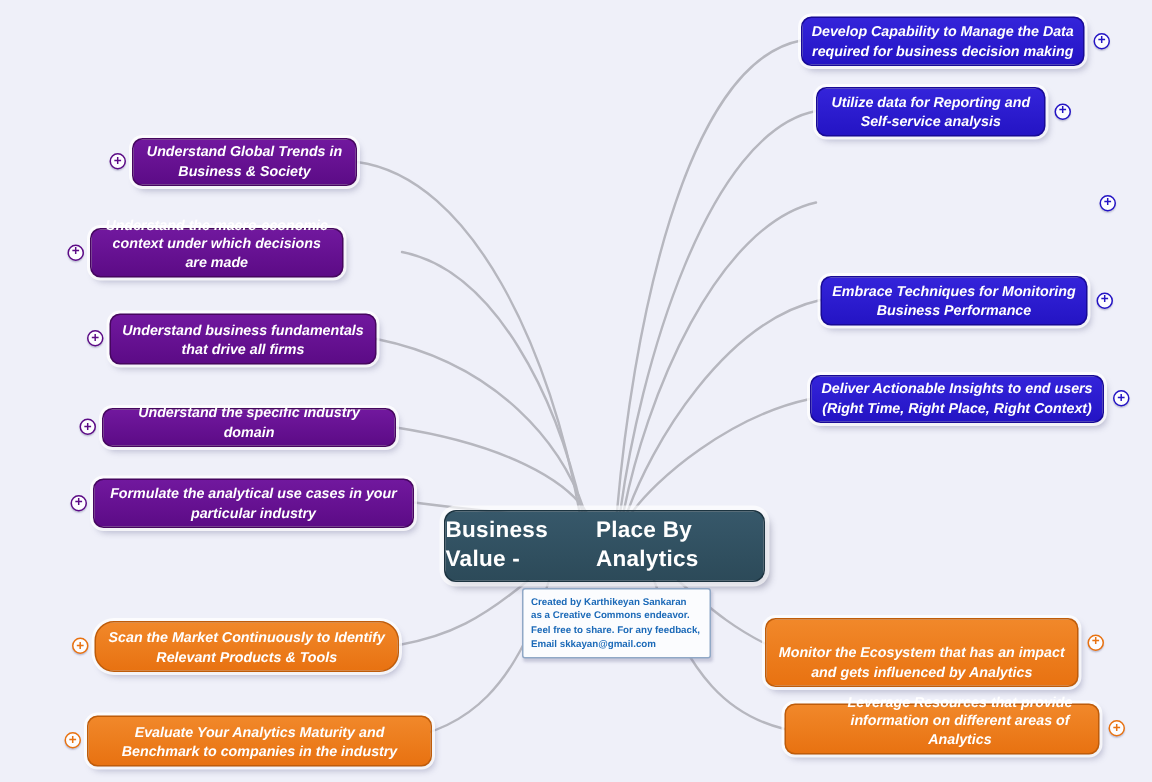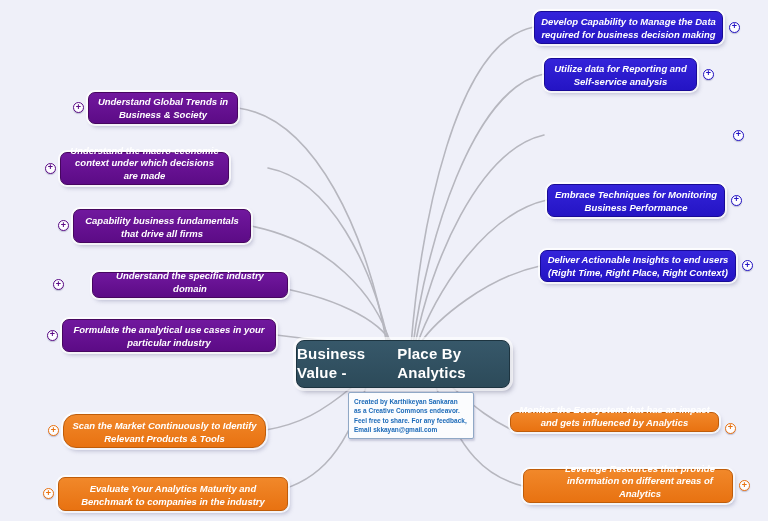--- a/index.html
+++ b/index.html
@@ -96,24 +96,24 @@
 
 <div class="topic purple" style="left: 88px; top: 92px; width: 150px; height: 32px;">
       <span>Understand Global Trends in Business &amp; Society</span>
     </div>
     <div class="expand-icon purple" style="left: 73px; top: 102px;"></div>
     <div class="topic purple" style="left: 60px; top: 152px; width: 169px; height: 33px;">
       <span>Understand the macro-economic context under which decisions are made</span>
     </div>
     <div class="expand-icon purple" style="left: 45px; top: 162.5px;"></div>
     <div class="topic purple" style="left: 73px; top: 209px; width: 178px; height: 34px;">
-      <span>Capability business fundamentals that drive all firms</span>
+      <span>Understand business fundamentals that drive all firms</span>
     </div>
     <div class="expand-icon purple" style="left: 58px; top: 220px;"></div>
-    <div class="topic purple" style="left: 68px; top: 272px; width: 196px; height: 26px; margin-left: 24px;">
+    <div class="topic purple" style="left: 68px; top: 272px; width: 196px; height: 26px;">
       <span>Understand the specific industry domain</span>
     </div>
     <div class="expand-icon purple" style="left: 53px; top: 279px;"></div>
     <div class="topic purple" style="left: 62px; top: 319px; width: 214px; height: 33px;">
       <span>Formulate the analytical use cases in your particular industry</span>
     </div>
     <div class="expand-icon purple" style="left: 47px; top: 329.5px;"></div>
     <div class="topic orange" style="left: 63px; top: 414px; width: 203px; height: 34px; border-radius: 13px;">
       <span>Scan the Market Continuously to Identify Relevant Products &amp; Tools</span>
     </div>
@@ -132,21 +132,21 @@
     <div class="expand-icon blue" style="left: 703px; top: 68.5px;"></div>
     <div class="expand-icon blue" style="left: 733px; top: 129.5px;"></div>
     <div class="topic blue" style="left: 547px; top: 184px; width: 178px; height: 33px;">
       <span>Embrace Techniques for Monitoring Business Performance</span>
     </div>
     <div class="expand-icon blue" style="left: 731px; top: 194.5px;"></div>
     <div class="topic blue" style="left: 540px; top: 250px; width: 196px; height: 32px;">
       <span>Deliver Actionable Insights to end users (Right Time, Right Place, Right Context)</span>
     </div>
     <div class="expand-icon blue" style="left: 742px; top: 260px;"></div>
-    <div class="topic orange" style="left: 510px; top: 412px; width: 209px; height: 20px;">
+    <div class="topic orange" style="left: 510px; top: 412px; width: 209px; height: 46px;">
       <span>Monitor the Ecosystem that has an impact and gets influenced by Analytics</span>
     </div>
     <div class="expand-icon orange" style="left: 725px; top: 422.5px;"></div>
     <div class="topic orange" style="left: 523px; top: 469px; width: 210px; height: 34px; padding-left: 30px;">
       <span>Leverage Resources that provide information on different areas of Analytics</span>
     </div>
     <div class="expand-icon orange" style="left: 739px; top: 480px;"></div>
   </div>
 
 </body></html>

